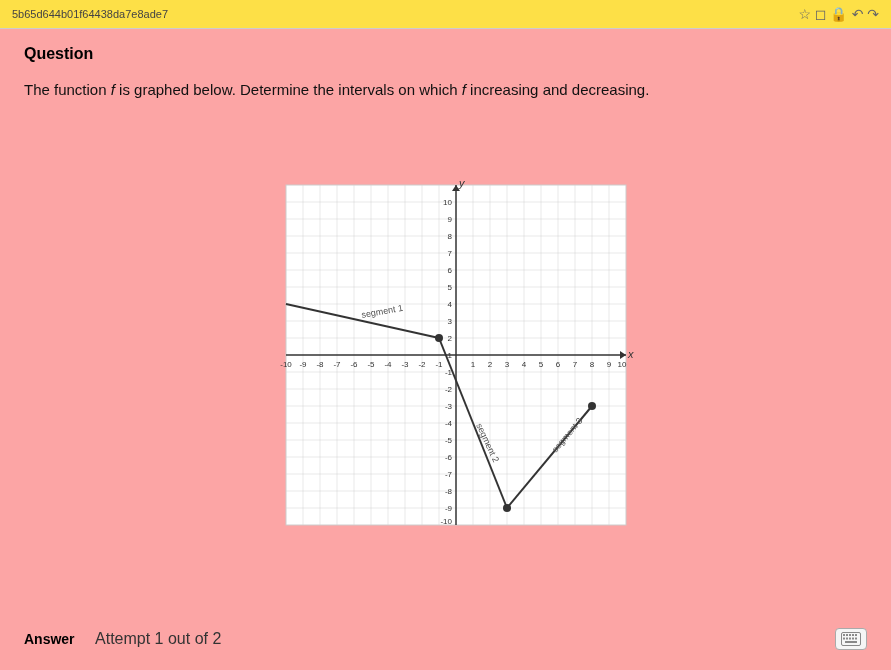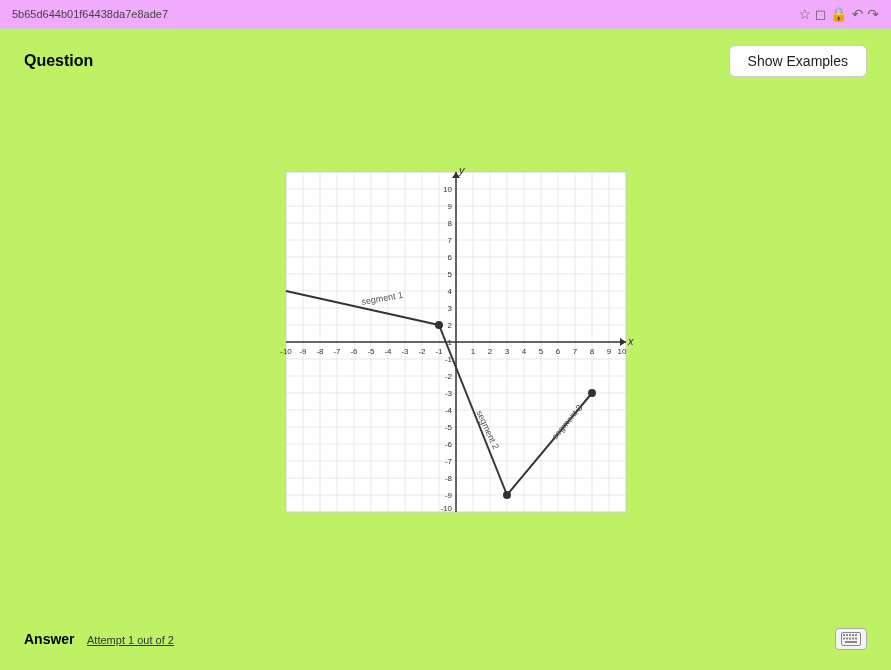--- a/index.html
+++ b/index.html
@@ -5,37 +5,37 @@
     * { box-sizing: border-box; margin: 0; padding: 0; }
     body {
       font-family: Arial, sans-serif;
       background: #f0f0f0;
       width: 891px;
       min-height: 670px;
       display: flex;
       flex-direction: column;
     }
     .top-bar {
-      background: #f0abfc;
+      background: #fde047;
       padding: 6px 12px;
       font-size: 12px;
       color: #555;
       border-bottom: 1px solid #ccc;
       display: flex;
       align-items: center;
       gap: 8px;
       min-height: 22px;
     }
     .url-text {
       font-size: 11px;
       color: #444;
       flex: 1;
     }
     .main-content {
-      background: #bef264;
+      background: #fca5a5;
       flex: 1;
       padding: 16px 24px 20px 24px;
       display: flex;
       flex-direction: column;
     }
     .header-row {
       display: flex;
       align-items: center;
       justify-content: space-between;
       margin-bottom: 16px;
@@ -109,24 +109,23 @@
       align-items: center;
       justify-content: space-between;
       padding-top: 8px;
     }
     .answer-label {
       font-weight: bold;
       font-size: 14px;
       margin-top: 31px;
     }
     .attempt-text {
-      font-size: 11px;
+      font-size: 16px;
       color: #333;
-      margin-left: 8px;
-      text-decoration: underline;
+      margin-left: 16px;
     }
     .keyboard-icon {
       width: 32px;
       height: 22px;
       border: 1.5px solid #aaa;
       border-radius: 4px;
       display: flex;
       align-items: center;
       justify-content: center;
       background: #f5f5f5;
@@ -141,26 +140,26 @@
 
 <div class="top-bar">
   <span class="url-text">5b65d644b01f64438da7e8ade7</span>
   <span style="font-size:14px; color:#666;">☆ ◻ 🔒 ↶ ↷</span>
 </div>
 
 <div class="main-content">
   <div class="header-row">
     <span class="question-label">Question</span>
     <div class="header-buttons">
-      <button class="btn-show">
-        <span>Show Examples</span>
-      </button>
     </div>
   </div>
 
+  <div class="question-text">
+    <span>The function </span><em>f</em><span> is graphed below. Determine the intervals on which </span><em>f</em><span> increasing and decreasing.</span>
+  </div>
 
   <div class="graph-container">
     <svg width="380" height="380" viewBox="0 0 380 380">
 
       <rect x="30" y="10" width="340" height="340" fill="white" stroke="#ccc" stroke-width="1"></rect>
 
       <g stroke="#d0d0d0" stroke-width="0.5">
 
         <line x1="47" y1="10" x2="47" y2="350"></line>
         <line x1="64" y1="10" x2="64" y2="350"></line>

